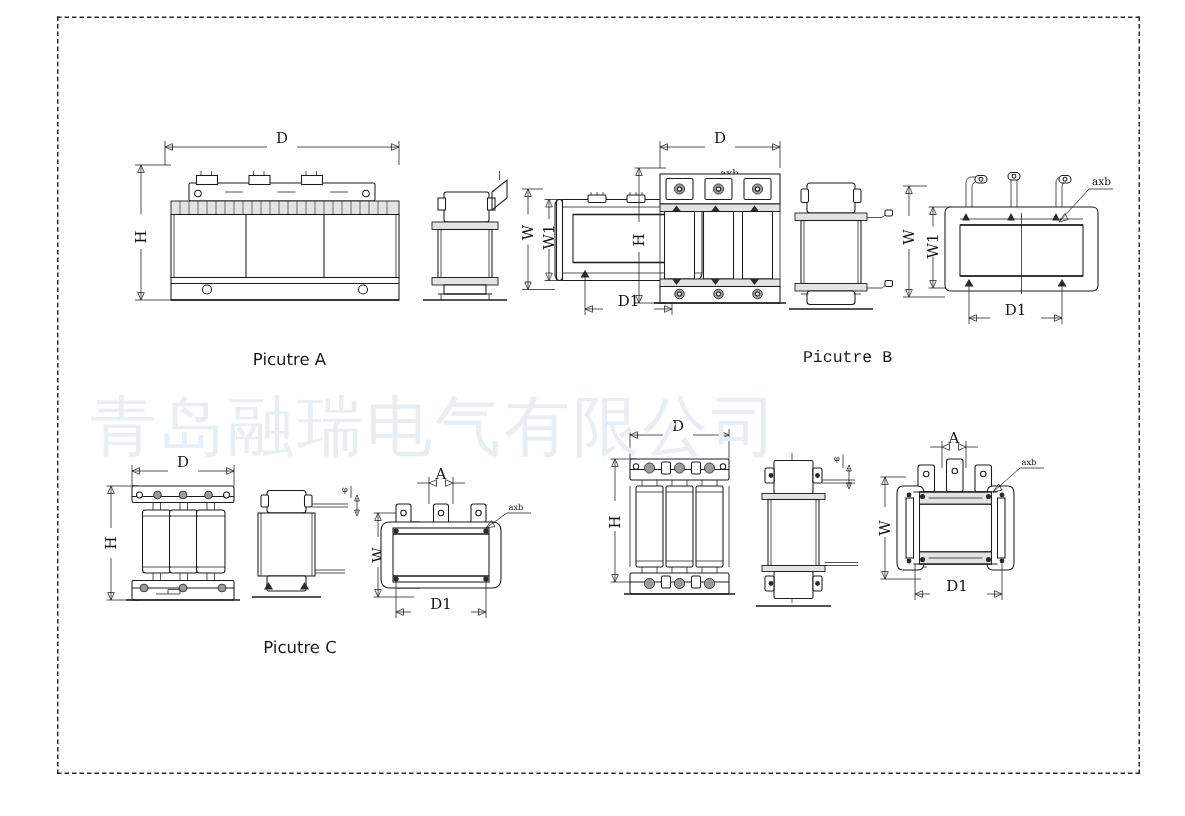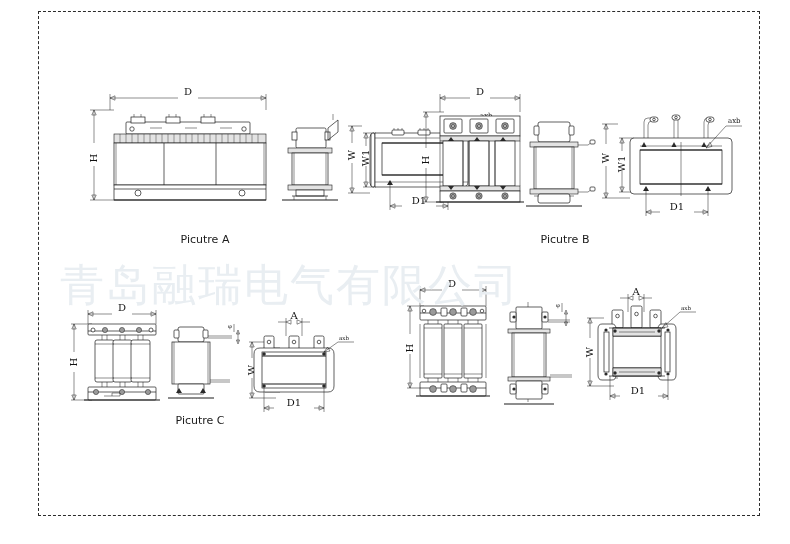--- a/index.html
+++ b/index.html
@@ -186,21 +186,21 @@
         <path class="dim" d="M320 118 H332"></path>
         <path class="dim" d="M366 118 H378"></path>
         <path class="dim" d="M320 118 l5 -2.2 v4.4 z" fill="#1c1c1c"></path>
         <path class="dim" d="M378 118 l-5 -2.2 v4.4 z" fill="#1c1c1c"></path>
         <path class="dim" d="M320 96 V122"></path>
         <path class="dim" d="M378 96 V122"></path>
         <text class="txt ctr" x="349" y="116">D1</text>
       </g>
     </svg>
   </div>
-  <div class="fig-caption" style="left:130px;top:233px;width:150px;">Picutre A</div>
+  <div class="fig-caption" style="left:118px;top:233px;width:150px;">Picutre A</div>
 
   <div class="fig" style="left:418px;top:86px;width:330px;height:142px;">
     <svg width="330" height="142" viewBox="0 0 330 142">
 
       <g>
         <path class="dim" d="M22 12 H52"></path>
         <path class="dim" d="M72 12 H102"></path>
         <path class="dim" d="M22 12 l5 -2.2 v4.4 z" fill="#1c1c1c"></path>
         <path class="dim" d="M102 12 l-5 -2.2 v4.4 z" fill="#1c1c1c"></path>
         <path class="dim" d="M22 8 V26"></path>
@@ -330,21 +330,21 @@
         <path class="dim" d="M228 126 H242"></path>
         <path class="dim" d="M276 126 H290"></path>
         <path class="dim" d="M228 126 l5 -2.2 v4.4 z" fill="#1c1c1c"></path>
         <path class="dim" d="M290 126 l-5 -2.2 v4.4 z" fill="#1c1c1c"></path>
         <path class="dim" d="M228 104 V130"></path>
         <path class="dim" d="M290 104 V130"></path>
         <text class="txt ctr" x="259" y="124">D1</text>
       </g>
     </svg>
   </div>
-  <div class="fig-caption" style="left:490px;top:233px;width:150px;">Picutre B</div>
+  <div class="fig-caption" style="left:490px;top:233px;width:150px;font-family:Liberation Mono, monospace;">Picutre B</div>
 
   <div class="fig" style="left:62px;top:300px;width:320px;height:122px;">
     <svg width="320" height="122" viewBox="0 0 320 122">
 
       <g>
         <path class="dim" d="M26 14 H50"></path>
         <path class="dim" d="M70 14 H94"></path>
         <path class="dim" d="M26 14 l5 -2.2 v4.4 z" fill="#1c1c1c"></path>
         <path class="dim" d="M94 14 l-5 -2.2 v4.4 z" fill="#1c1c1c"></path>
         <path class="dim" d="M26 10 V24"></path>
@@ -471,21 +471,21 @@
         <path class="dim" d="M202 108 H212"></path>
         <path class="dim" d="M252 108 H262"></path>
         <path class="dim" d="M202 108 l5 -2.2 v4.4 z" fill="#1c1c1c"></path>
         <path class="dim" d="M262 108 l-5 -2.2 v4.4 z" fill="#1c1c1c"></path>
         <path class="dim" d="M202 88 V112"></path>
         <path class="dim" d="M262 88 V112"></path>
         <text class="txt ctr" x="232" y="106">D1</text>
       </g>
     </svg>
   </div>
-  <div class="fig-caption" style="left:125px;top:414px;width:150px;">Picutre C</div>
+  <div class="fig-caption" style="left:125px;top:425px;width:150px;">Picutre C</div>
 
   <div class="fig" style="left:404px;top:262px;width:340px;height:160px;">
     <svg width="340" height="160" viewBox="0 0 340 160">
 
       <g>
         <path class="dim" d="M16 28 H38"></path>
         <path class="dim" d="M58 28 H82"></path>
         <path class="dim" d="M16 28 l5 -2.2 v4.4 z" fill="#1c1c1c"></path>
         <path class="dim" d="M82 28 l-5 -2.2 v4.4 z" fill="#1c1c1c"></path>
         <path class="dim" d="M16 24 V44"></path>

